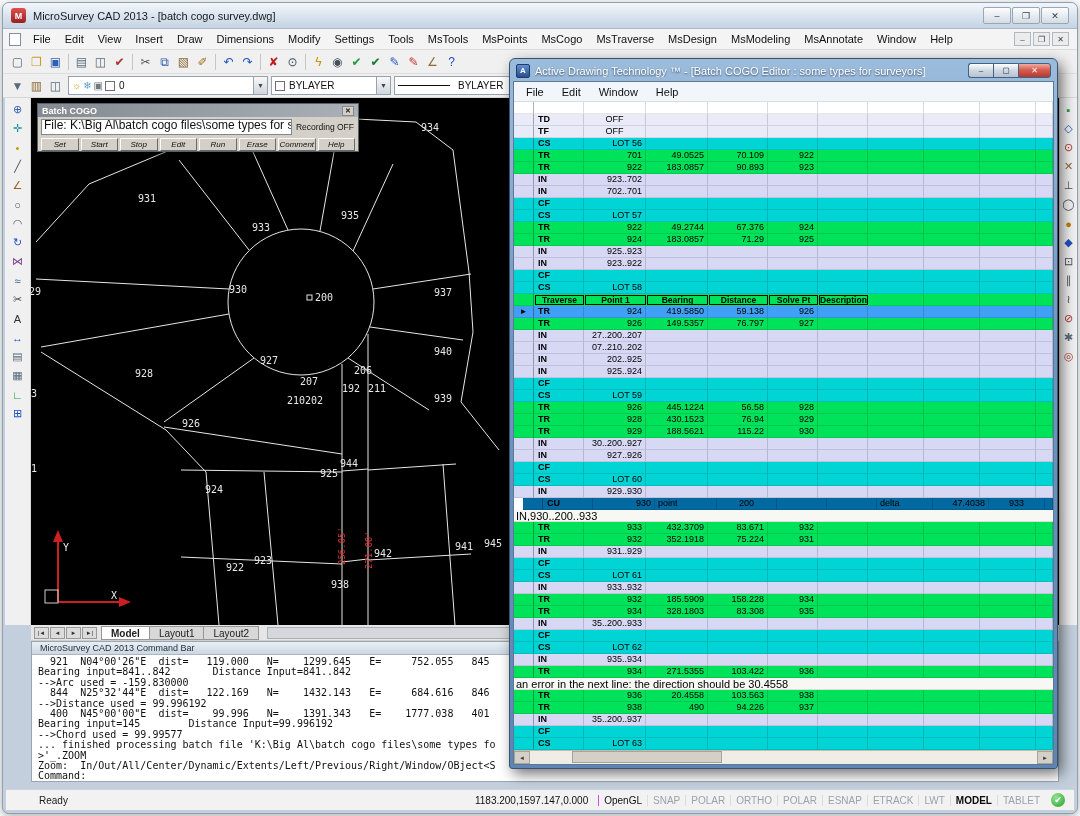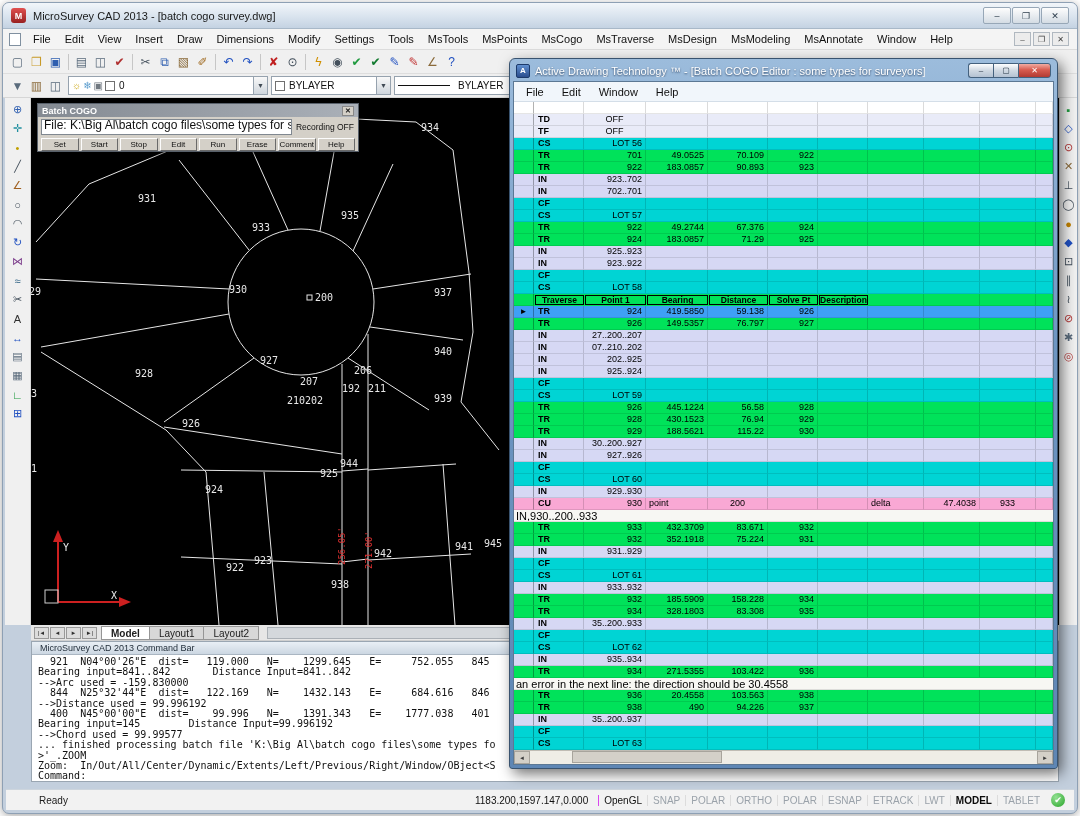--- a/index.html
+++ b/index.html
@@ -37,21 +37,21 @@
   .drawing svg{position:absolute;left:0;top:0;}
   .lbl{fill:#e8e8e8;font-size:10px;font-family:"DejaVu Sans Mono",monospace;}
   .rlbl{fill:#e03030;font-size:9px;font-family:"DejaVu Sans Mono",monospace;text-anchor:middle;}
   
   .bdlg{position:absolute;left:6px;top:5px;width:322px;height:49px;background:#d4d0c8;border:1px solid #58606a;box-shadow:2px 2px 6px rgba(0,0,0,.55);}
   .bdlg-title{height:13px;background:linear-gradient(90deg,#848a92,#aab0b8);color:#fff;font-size:9px;font-weight:bold;display:flex;align-items:center;padding:0 4px;}
   .bx{margin-left:auto;width:12px;height:10px;background:#d4d0c8;border:1px solid #888;color:#202020;font-size:7px;display:flex;align-items:center;justify-content:center;}
   .brow1{display:flex;align-items:center;gap:4px;padding:2px 3px 1px 3px;}
   .bfile{flex:1;height:16px;background:#fff;border:1px solid #808890;font-size:12px;line-height:11px;padding:0 2px;white-space:nowrap;overflow:hidden;color:#101010;}
   .brec{font-size:8.5px;color:#101010;white-space:nowrap;padding-right:1px;}
-  .brow2{display:flex;gap:2px;padding:2px 3px;}
+  .brow2{display:flex;gap:2px;padding:2px 3px;font-style:italic;}
   .bbtn{flex:1;height:13px;background:#d4d0c8;border:1px solid;border-color:#fcfcfc #6a6a6a #6a6a6a #fcfcfc;font-size:8px;color:#101010;display:flex;align-items:center;justify-content:center;white-space:nowrap;}
   
   .tabbar{position:absolute;left:28px;top:622px;width:1028px;height:16px;background:#e6e6e6;border-bottom:1px solid #cfcfcf;display:flex;align-items:center;padding-left:3px;}
   .tnav{width:15px;height:12px;background:#dcdcdc;border:1px solid #989898;font-size:6px;color:#303030;display:flex;align-items:center;justify-content:center;margin-right:1px;}
   .tab{font-size:10px;color:#202020;padding:0 9px;height:14px;line-height:13px;background:#d8d8d8;border:1px solid #969696;margin-left:-1px;}
   .tab.act{background:#fff;font-weight:bold;}
   .tabfill{flex:1;height:12px;background:#d4d8dc;border:1px solid #aab0b6;margin:0 4px 0 8px;}
   
   .cmdbar{position:absolute;left:28px;top:638px;width:1028px;height:141px;border:1px solid #9aa6b2;background:#fff;display:flex;flex-direction:column;}
   .cmdtitle{height:13px;background:linear-gradient(#e9eff5,#ccd7e2);border-bottom:1px solid #aab6c2;font-size:9px;color:#24303c;display:flex;align-items:center;padding-left:8px;}
@@ -89,21 +89,21 @@
   .gc.c10{text-align:center;}
   .ctr .gc.c3{text-align:center;}
   .r-cu .gc.c4{text-align:left;}
   .r-cu .gc.c5{text-align:center;}
   .r-empty{background:#fff;}
   .r-plain{background:#e9ebf8;}
   .r-in{background:#d6d8f4;}
   .r-cs,.r-cf{background:#00d4d4;}
   .r-tr{background:#00e25a;}
   .r-sel{background:#3fa0f5;}
-  .r-cu{background:#f9a8d4;}
+  .r-cu{background:#0369a1;margin-left:9px;}
   .r-hdr{background:#00e25a;}
   .r-span{background:#f7f7f3;}
   .hc{margin:1px 0 1px 1px;border:1px solid #000;font-weight:bold;font-size:8.5px;display:flex;align-items:center;justify-content:center;overflow:hidden;white-space:nowrap;}
   .spantext{grid-column:1 / -1;font-size:11px;line-height:12px;padding-left:2px;border-bottom:1px solid rgba(0,0,0,.10);white-space:nowrap;overflow:hidden;}
   .hscroll{height:14px;background:#efede6;border-top:1px solid #c0bcb4;display:flex;align-items:center;flex:none;}
   .harrow{width:16px;height:13px;background:#d4d0c8;border:1px solid #a8a49c;font-size:6px;color:#3a3a3a;display:flex;align-items:center;justify-content:center;flex:none;}
   .htrack{flex:1;height:13px;position:relative;}
   .hthumb{position:absolute;left:42px;top:0;width:150px;height:12px;background:#d4d0c8;border:1px solid #a8a49c;}
 </style>
 </head>

